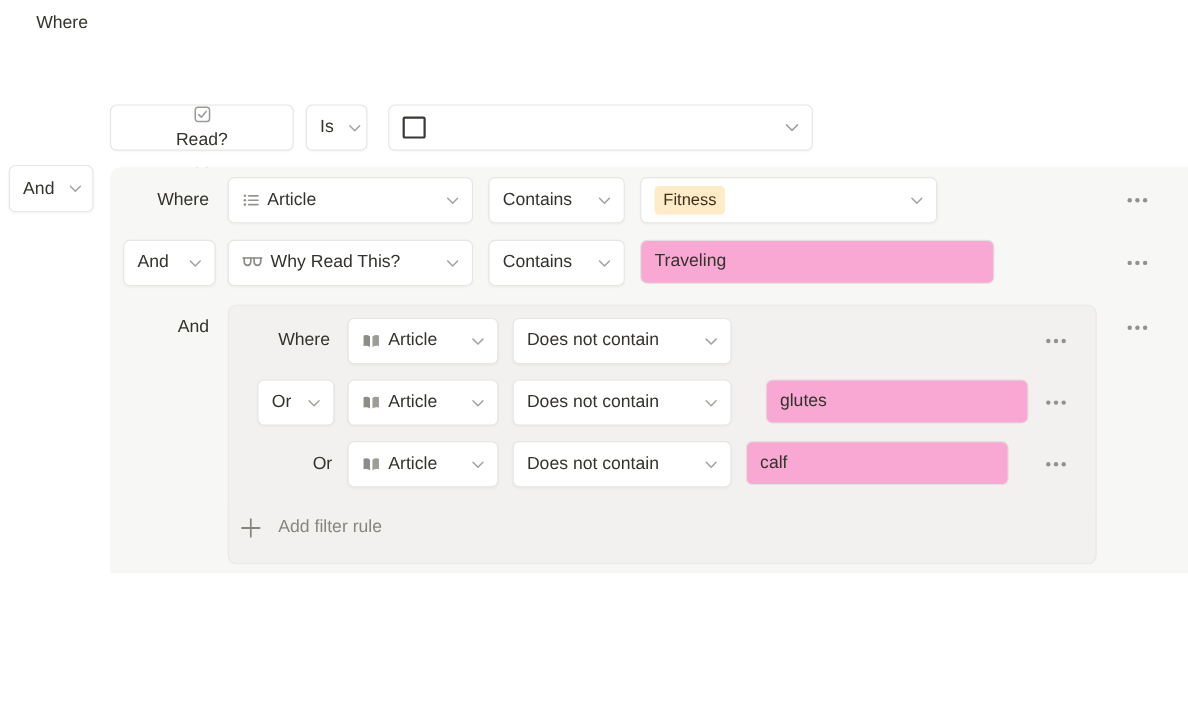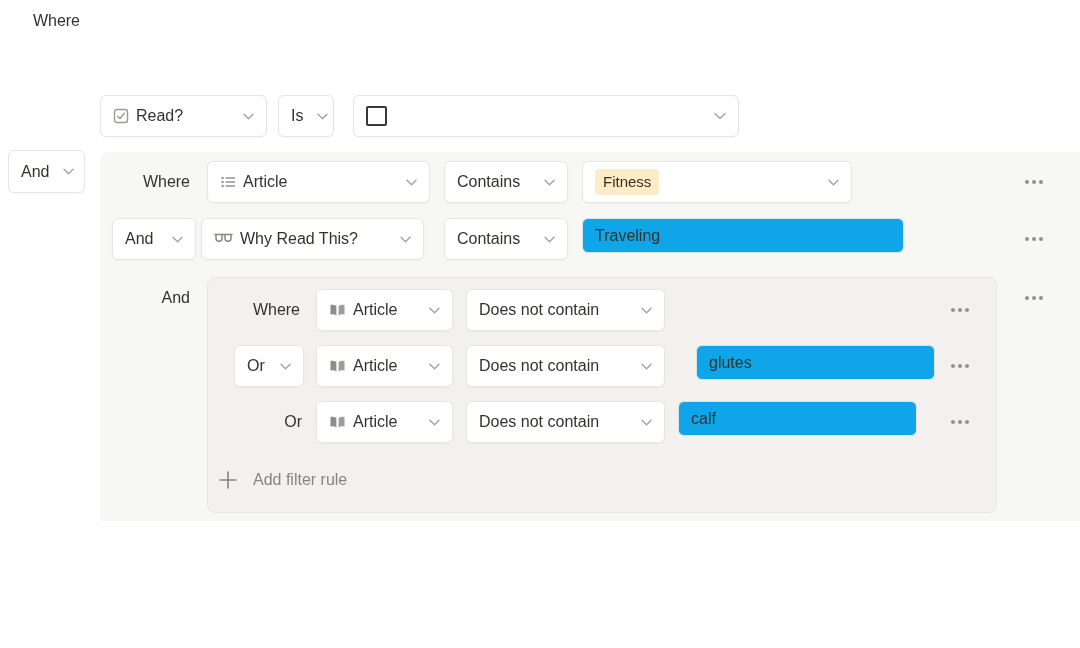--- a/index.html
+++ b/index.html
@@ -5,21 +5,21 @@
   html,body{margin:0;padding:0;background:#fff;}
   body{font-family:"Liberation Sans",sans-serif;color:#34322d;}
   .canvas{position:relative;width:1080px;height:648px;background:#fff;overflow:hidden;}
 
   .dd{position:absolute;display:flex;align-items:center;height:42px;background:#fff;
       border:1px solid #e6e5e2;border-radius:6px;padding:0 12px;box-sizing:border-box;
       font-size:16px;gap:7px;box-shadow:0 1px 2px rgba(0,0,0,0.03);cursor:pointer;white-space:nowrap;}
   .dd .grow{flex:1;}
   .lbl{position:absolute;display:flex;align-items:center;justify-content:flex-end;
        height:42px;font-size:16px;color:#34322d;}
-  .field{position:absolute;display:flex;align-items:center;height:35px;background:#0ea5e9;
+  .field{position:absolute;display:flex;align-items:center;height:40px;background:#f9a8d4;
          border:1px solid #e2e1de;border-radius:6px;box-sizing:border-box;overflow:hidden;}
   .field input{border:none;background:transparent;font-family:"Liberation Sans",sans-serif;
                font-size:16px;color:#34322d;padding:0 12px;width:100%;outline:none;}
   .dots{position:absolute;display:flex;align-items:center;justify-content:center;gap:3px;
         height:42px;width:40px;cursor:pointer;border-radius:4px;}
   .dots i{width:4px;height:4px;border-radius:50%;background:#92918e;display:block;}
   .tag{background:var(--tag-bg,#fdecc8);color:var(--tag-text,#402c1b);padding:3px 8px;
        border-radius:4px;font-size:15px;line-height:20px;}
   .group{position:absolute;background:var(--group-bg,#f7f7f5);border-radius:10px 0 0 0;}
   .nested{position:absolute;background:var(--nested-bg,#f2f1ef);border:1px solid #e8e7e4;
@@ -30,21 +30,21 @@
            box-sizing:border-box;display:block;}
   .icon{display:flex;align-items:center;}
 </style>
 </head>
 <body>
 
 <div class="canvas">
 
   <div class="lbl" style="left:0;top:95;width:80px;">Where</div>
 
-  <div class="dd" style="left:100px;top:95px;width:167px;">
+  <div class="dd" style="left:100px;top:95px;width:167px;flex-direction:column;">
     <span class="icon">
       <svg width="16" height="16" viewBox="0 0 16 16">
           <rect x="1.5" y="1.5" width="13" height="13" rx="2.5" fill="none" stroke="#9b9a96" stroke-width="1.4"></rect>
           <polyline points="4.6,8.2 7,10.5 11.4,5.3" fill="none" stroke="#9b9a96" stroke-width="1.4" stroke-linecap="round" stroke-linejoin="round"></polyline>
         </svg>
     </span>
     <span>Read?</span>
     <span class="grow"></span>
     <span class="icon">
       <svg width="11" height="7" viewBox="0 0 11 7">
@@ -136,21 +136,21 @@
   <div class="dd" style="left:112px;top:218px;width:84px;">
     <span>And</span>
     <span class="grow"></span>
     <span class="icon">
       <svg width="11" height="7" viewBox="0 0 11 7">
           <polyline points="1,1.3 5.5,5.8 10,1.3" fill="none" stroke="#a3a29e" stroke-width="1.4" stroke-linecap="round" stroke-linejoin="round"></polyline>
         </svg>
     </span>
   </div>
 
-  <div class="dd" style="left:201px;top:218px;width:223px;">
+  <div class="dd" style="left:207px;top:218px;width:223px;">
     <span class="icon">
       <svg width="19" height="12" viewBox="0 0 19 12">
           <path d="M1 1.5 H18" stroke="#8a8985" stroke-width="1.5" stroke-linecap="round" fill="none"></path>
           <path d="M2 1.5 V5.2 A3 3 0 0 0 8 5.2 V1.5" stroke="#8a8985" stroke-width="1.5" fill="none" stroke-linecap="round"></path>
           <path d="M11 1.5 V5.2 A3 3 0 0 0 17 5.2 V1.5" stroke="#8a8985" stroke-width="1.5" fill="none" stroke-linecap="round"></path>
         </svg>
     </span>
     <span>Why Read This?</span>
     <span class="grow"></span>
     <span class="icon">

